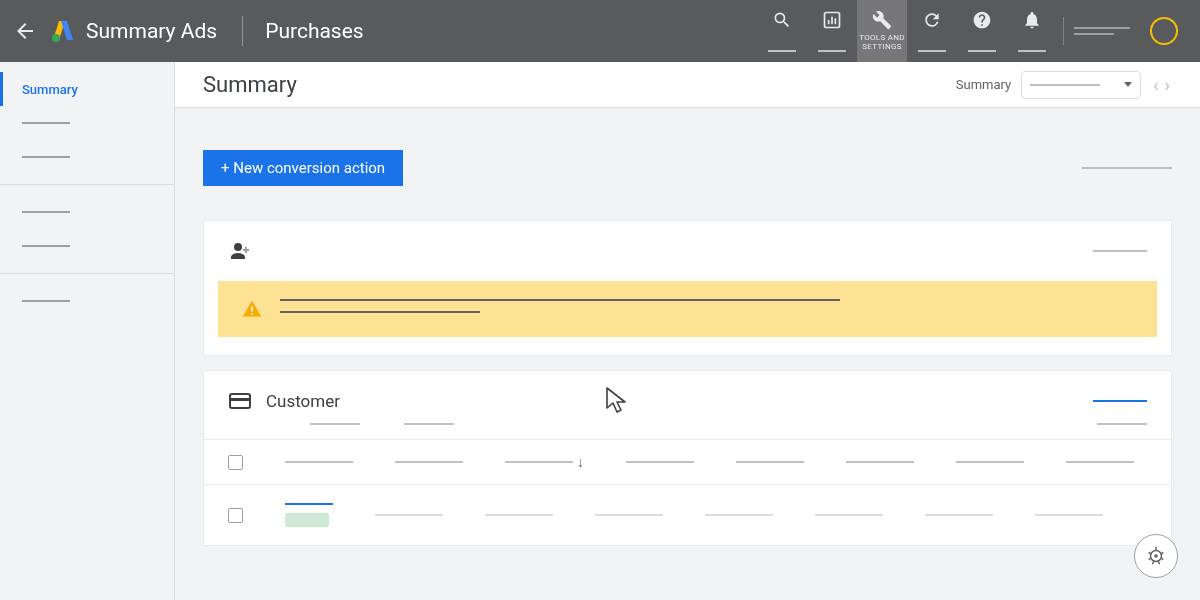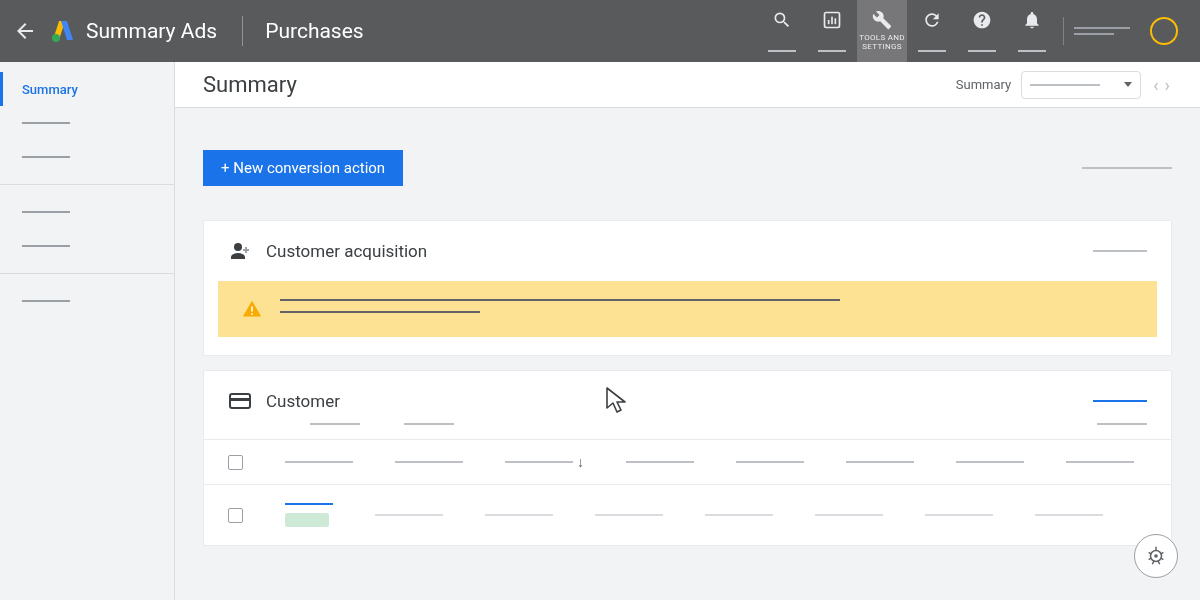--- a/index.html
+++ b/index.html
@@ -194,21 +194,20 @@
         <div class="row-link-line"></div>
       </div>
 
       <div class="card">
         <div class="card-head">
           <svg width="24" height="24" viewBox="0 0 24 24">
               <circle cx="10" cy="8" r="4" fill="#3c4043"></circle>
               <path d="M10 14c-4 0-7 2-7 4v2h14v-2c0-2-3-4-7-4z" fill="#3c4043"></path>
               <path d="M19 8h-2v2h-2v2h2v2h2v-2h2v-2h-2z" fill="#9aa0a6"></path>
             </svg>
-          <div class="card-head-title">Customer acquisition</div>
           <div class="card-head-right">
             <div class="ghost-line" style="width:54px"></div>
           </div>
         </div>
         <div class="warn-banner">
           <svg width="20" height="20" viewBox="0 0 24 24">
               <path d="M1 21h22L12 2 1 21z" fill="#f9ab00"></path>
               <rect x="11" y="9" width="2" height="6" fill="#fff"></rect>
               <rect x="11" y="17" width="2" height="2" fill="#fff"></rect>
             </svg>

